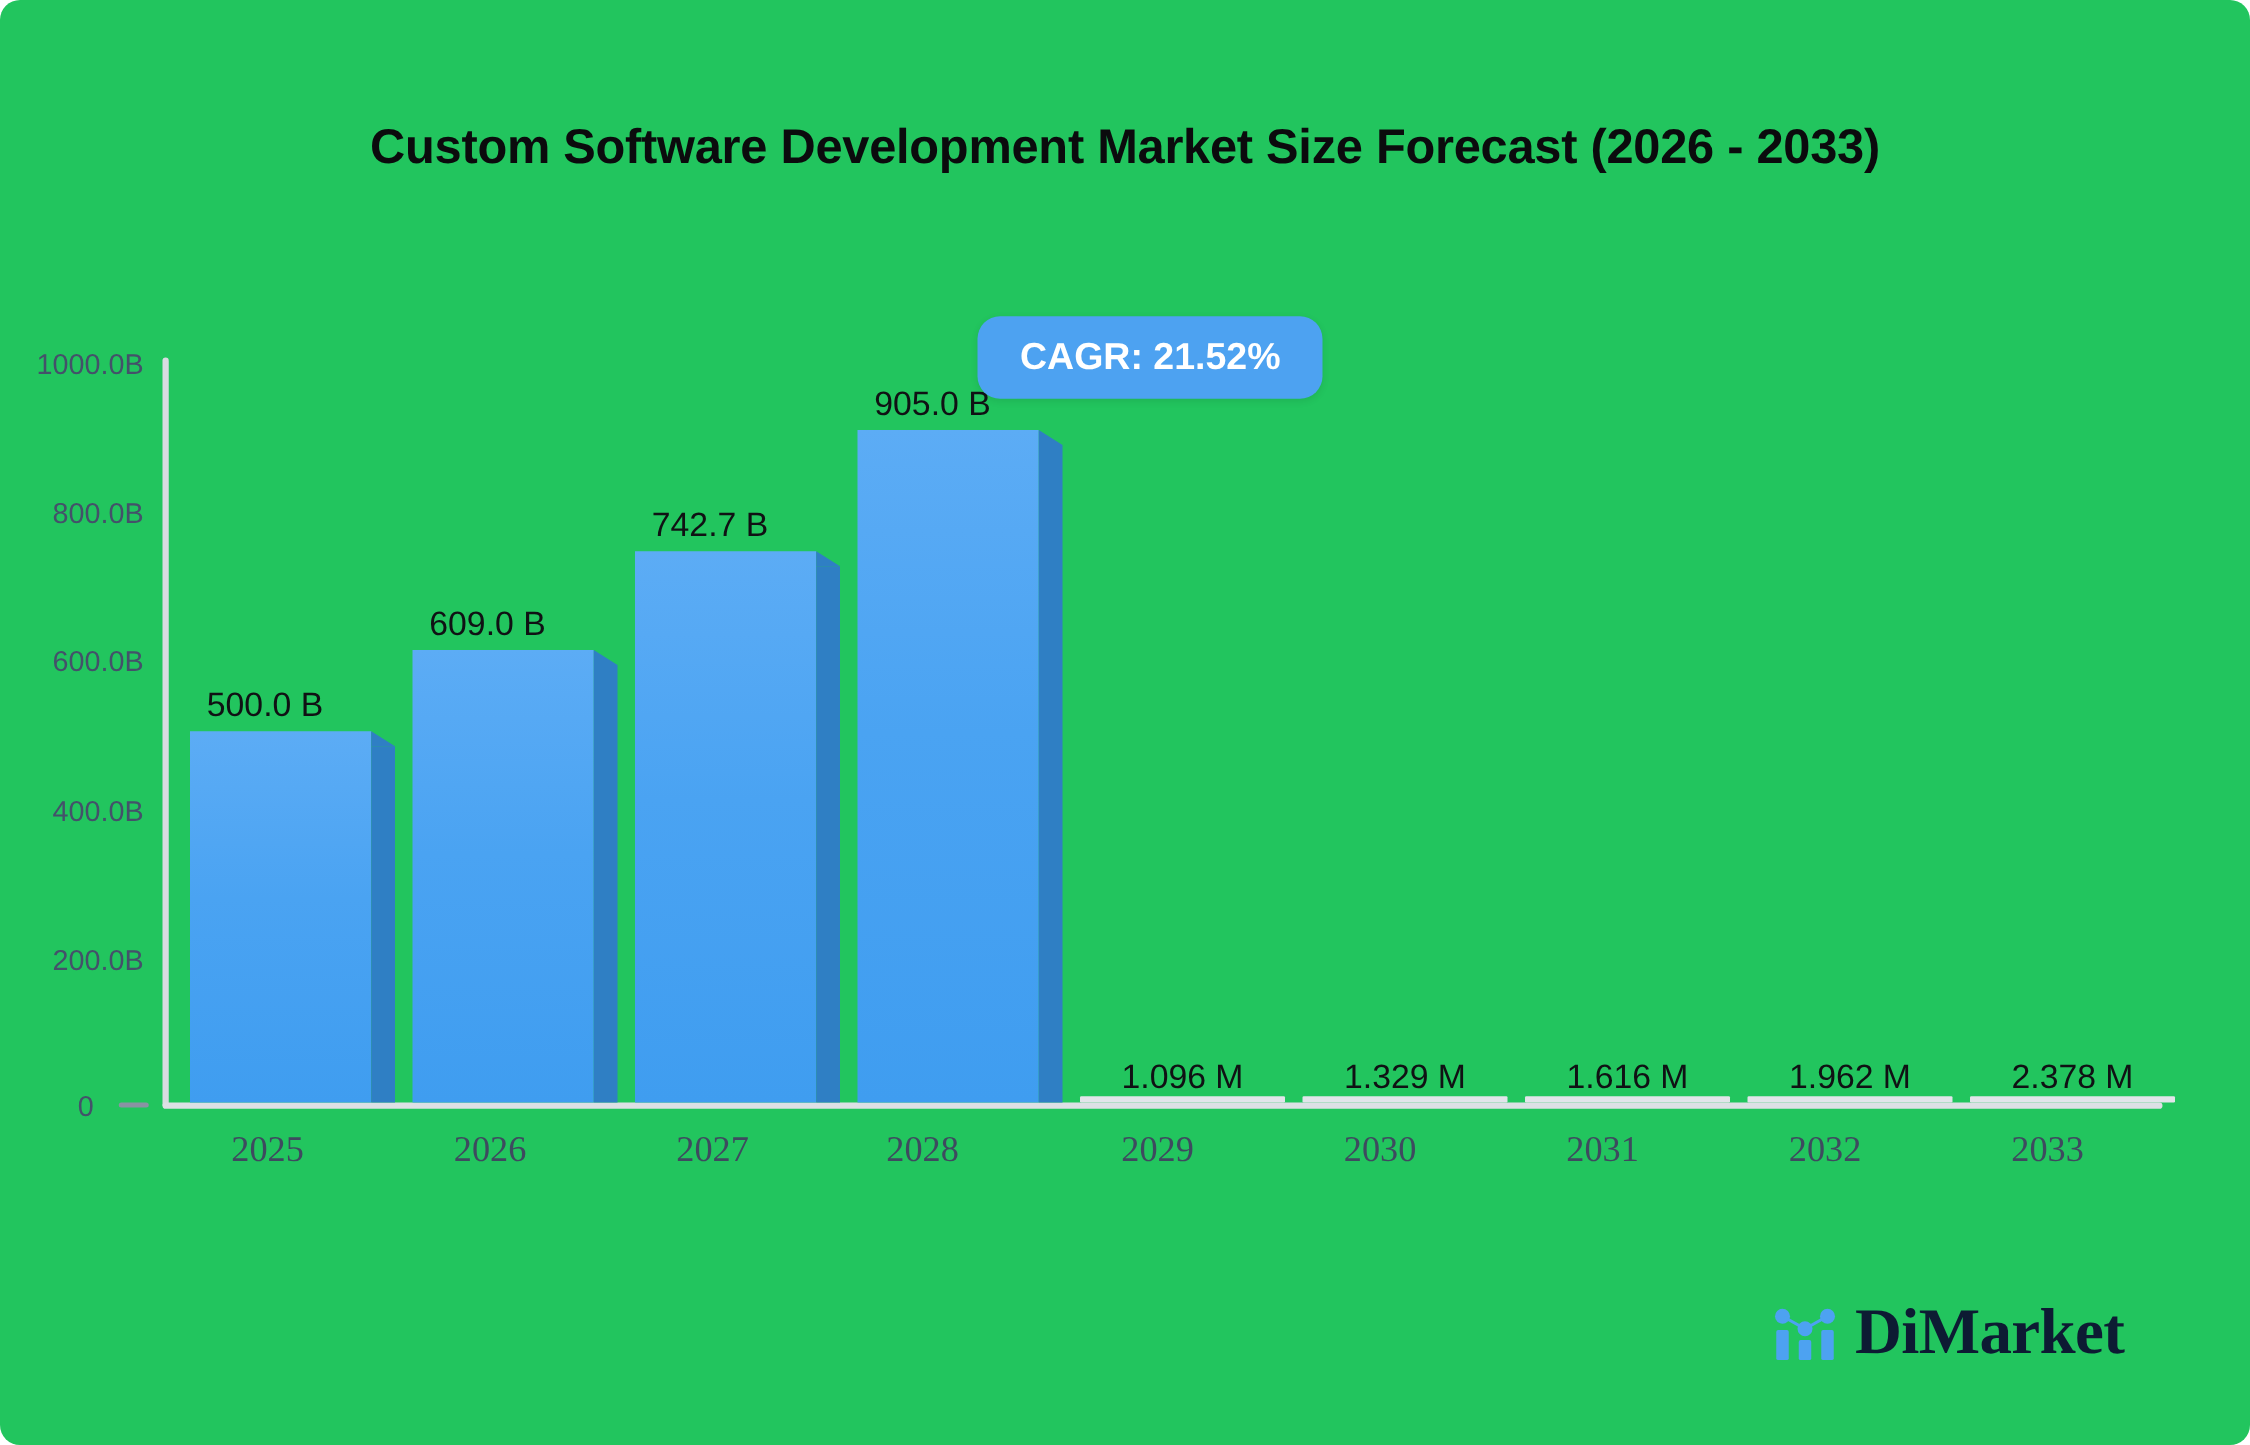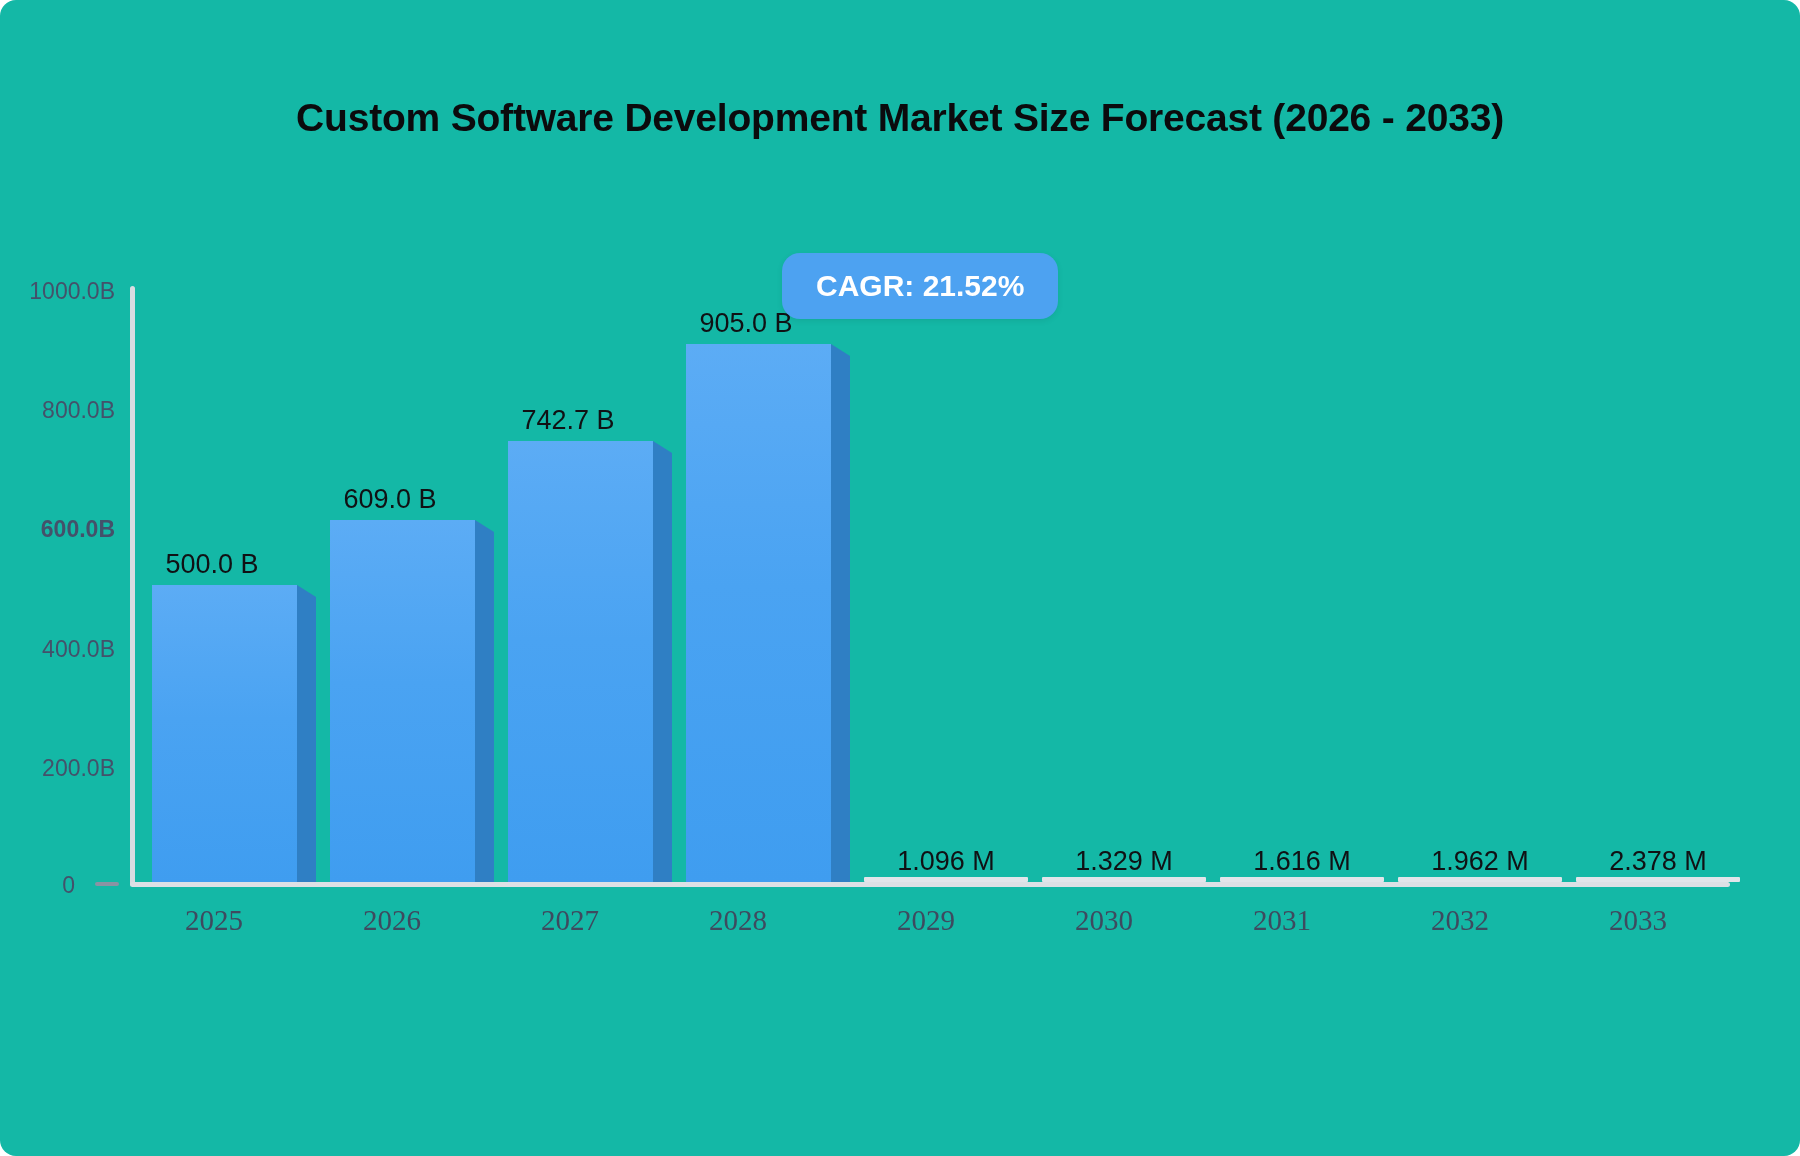--- a/index.html
+++ b/index.html
@@ -5,21 +5,21 @@
   * { box-sizing: border-box; margin: 0; padding: 0; }
   html, body {
     width: 1800px; height: 1156px;
     background: #ffffff;
     font-family: "Liberation Sans", sans-serif;
     overflow: hidden;
   }
   #canvas {
     position: relative;
     width: 1800px; height: 1156px;
-    background: #14b8a6;
+    background: #22c55e;
     border-radius: 16px;
   }
 
   
   #chart-title {
     position: absolute;
     left: 0; right: 0; top: 96px;
     text-align: center;
     font-size: 39px;
     font-weight: bold;
@@ -164,21 +164,21 @@
   <div id="chart-title">Custom Software Development Market Size Forecast (2026 - 2033)</div>
 
   <div id="plot">
 
     <div class="y-axis-line"></div>
     <div class="x-axis-line"></div>
     <div class="zero-dash"></div>
 
     <div class="y-tick-label" style="left:10px; top:278px; width:105px;">1000.0B</div>
     <div class="y-tick-label" style="left:10px; top:397px; width:105px;">800.0B</div>
-    <div class="y-tick-label" style="left:10px; top:516px; width:105px;font-weight:bold;">600.0B</div>
+    <div class="y-tick-label" style="left:10px; top:516px; width:105px;">600.0B</div>
     <div class="y-tick-label" style="left:10px; top:636px; width:105px;">400.0B</div>
     <div class="y-tick-label" style="left:10px; top:755px; width:105px;">200.0B</div>
     <div class="y-tick-label" style="left:10px; top:872px; width:65px;">0</div>
 
     <div class="bar-group" style="left:152px; top:585px; width:164px; height:297px;">
       <div class="bar-face" style="height:297px;"></div>
       <div class="bar-side" style="height:285px;"></div>
     </div>
     <div class="bar-label" style="left:112px; top:549px;">500.0 B</div>
 
@@ -232,14 +232,28 @@
     <div class="x-tick-label" style="left:826px;">2029</div>
     <div class="x-tick-label" style="left:1004px;">2030</div>
     <div class="x-tick-label" style="left:1182px;">2031</div>
     <div class="x-tick-label" style="left:1360px;">2032</div>
     <div class="x-tick-label" style="left:1538px;">2033</div>
 
   </div>
 
   <div id="cagr-badge">CAGR: 21.52%</div>
 
+  <div id="logo">
+    <span>
+      <svg id="logo-mark" width="52" height="48" viewBox="0 0 52 48" xmlns="http://www.w3.org/2000/svg">
+        <polyline points="8,11 26,21 44,11" fill="none" stroke="#4da2f1" stroke-width="2.5"></polyline>
+        <circle cx="8" cy="11" r="6" fill="#4da2f1"></circle>
+        <circle cx="26" cy="21" r="6" fill="#4da2f1"></circle>
+        <circle cx="44" cy="11" r="6" fill="#4da2f1"></circle>
+        <rect x="3" y="22" width="10" height="24" rx="1.5" fill="#4da2f1"></rect>
+        <rect x="21" y="30" width="10" height="16" rx="1.5" fill="#4da2f1"></rect>
+        <rect x="39" y="22" width="10" height="24" rx="1.5" fill="#4da2f1"></rect>
+      </svg>
+    </span>
+    <span id="logo-text">DiMarket</span>
+  </div>
 
 </div>
 
 </body></html>

